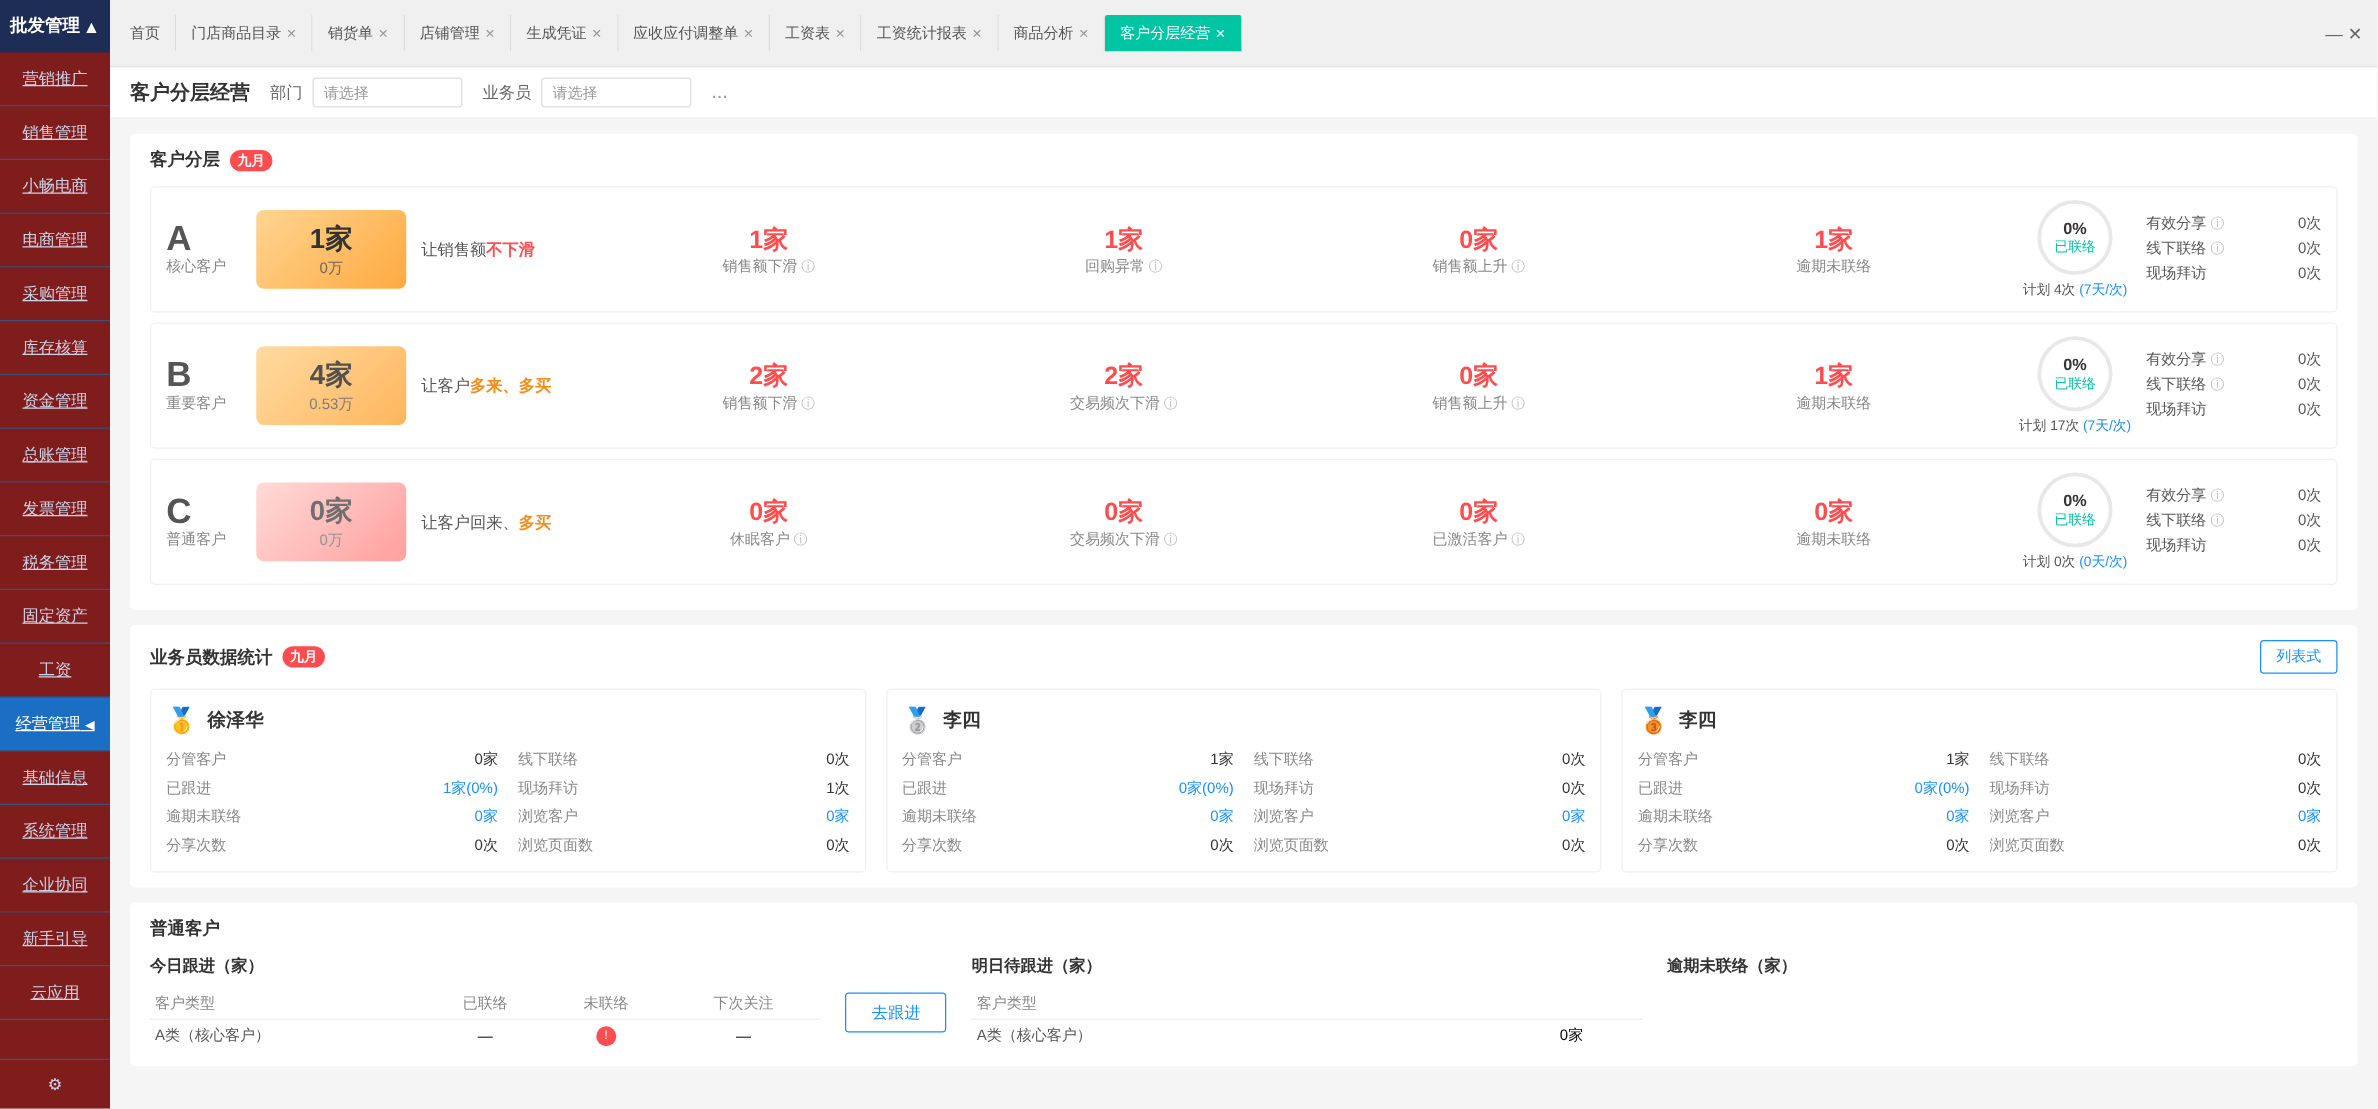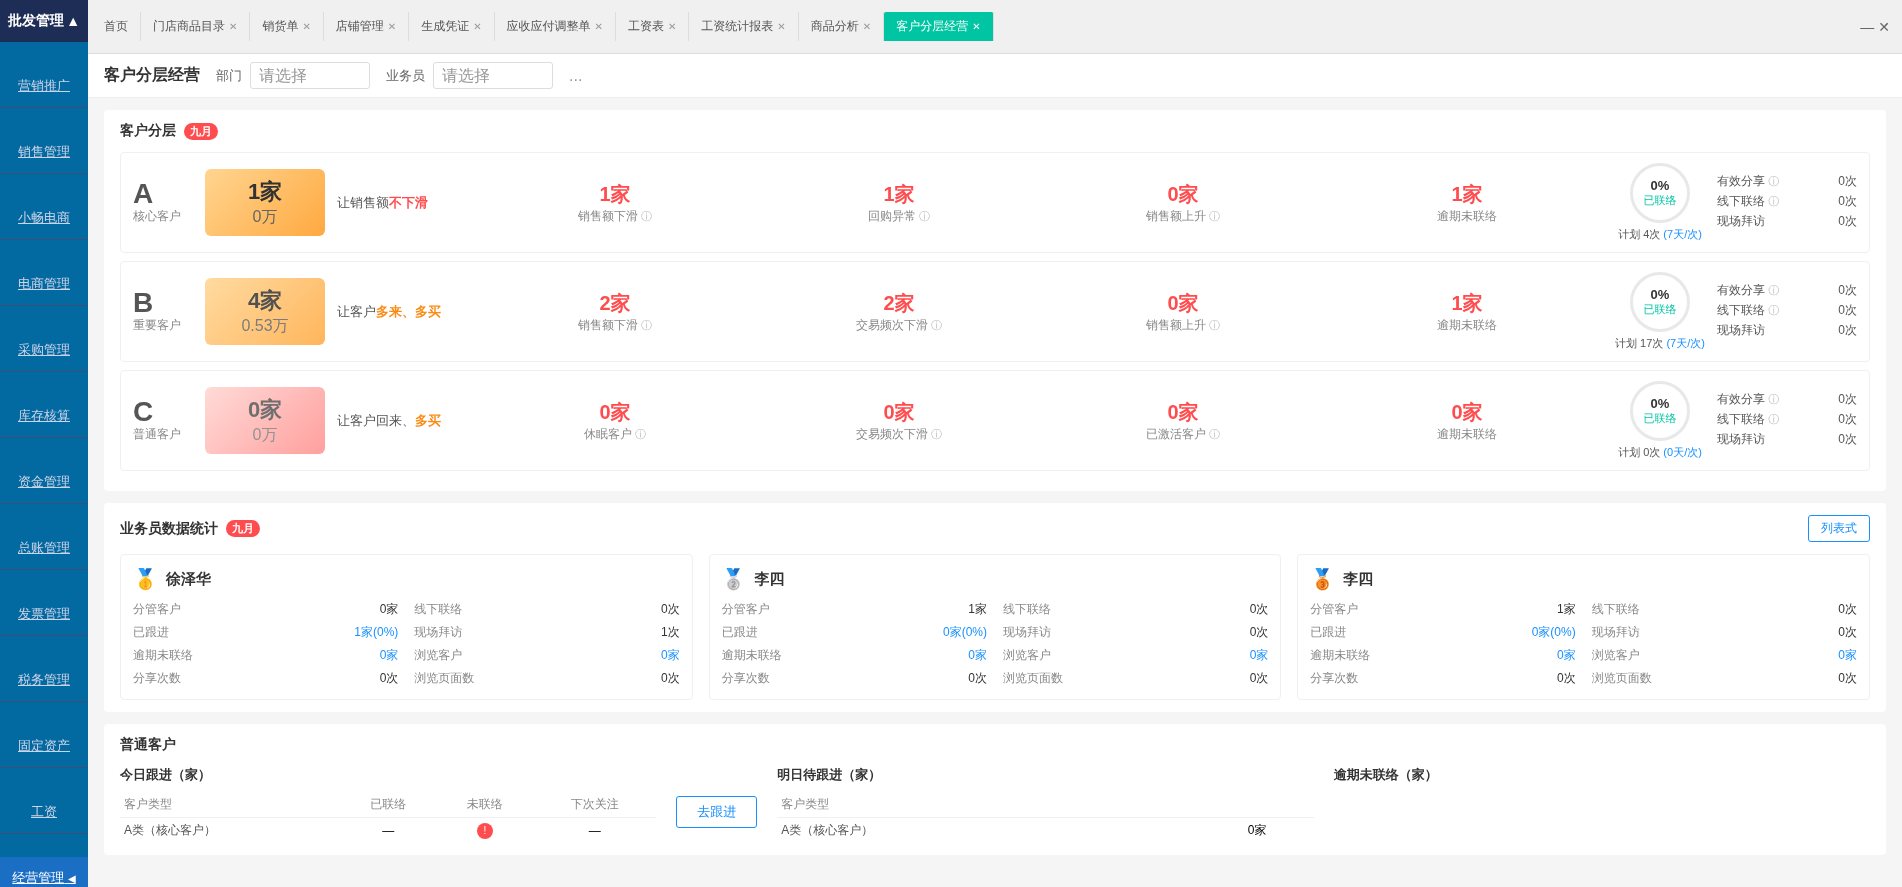--- a/index.html
+++ b/index.html
@@ -1,27 +1,26 @@
 <!DOCTYPE html>
 <html><head>
   <meta charset="utf-8">
   <style>
     * { box-sizing: border-box; margin: 0; padding: 0; }
     body { font-family: 'Microsoft YaHei', Arial, sans-serif; font-size: 13px; background: #f5f5f5; display: flex; height: 887px; overflow: hidden; }
 
     
     .sidebar {
       width: 88px;
-      background: #0369a1;
+      background: #7f1d1d;
       color: #cdd4e8;
       display: flex;
       flex-direction: column;
       flex-shrink: 0;
       height: 100%;
-      gap: 23px;
     }
     .sidebar-header {
       background: #1e2d55;
       padding: 12px 8px;
       color: white;
       font-size: 14px;
       font-weight: bold;
       text-align: center;
       display: flex;
       align-items: center;
@@ -112,21 +111,21 @@
     .filter-group {
       display: flex;
       align-items: center;
       gap: 8px;
     }
     .filter-label { color: #666; font-size: 13px; }
     .filter-select {
       border: 1px solid #ddd;
       border-radius: 3px;
       padding: 4px 24px 4px 8px;
-      font-size: 16px;
+      font-size: 12px;
       color: #999;
       background: white;
       cursor: pointer;
       min-width: 120px;
       appearance: none;
     }
     .more-btn { color: #999; cursor: pointer; font-size: 16px; }
 
     
     .content {
@@ -188,21 +187,21 @@
       flex-shrink: 0;
       border-radius: 6px;
       padding: 8px 12px;
       text-align: center;
     }
     .tier-count-box.a-bg { background: linear-gradient(135deg, #ffd591, #ffa940); }
     .tier-count-box.b-bg { background: linear-gradient(135deg, #ffd591, #ffa940); opacity: 0.85; }
     .tier-count-box.c-bg { background: linear-gradient(135deg, #ffccc7, #ff7875); opacity: 0.7; }
 
     .tier-count-num { font-size: 22px; font-weight: bold; color: #333; }
-    .tier-count-sub { font-size: 16px; color: #666; }
+    .tier-count-sub { font-size: 12px; color: #666; }
 
     .tier-slogan {
       width: 130px;
       flex-shrink: 0;
       font-size: 13px;
       color: #555;
     }
     .tier-slogan .highlight { color: #ff4d4f; font-weight: bold; }
     .tier-slogan .highlight-orange { color: #fa8c16; font-weight: bold; }
 

